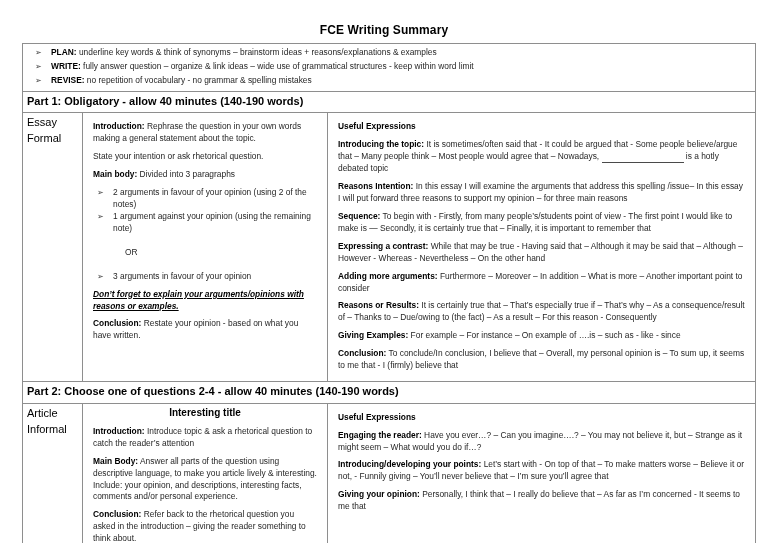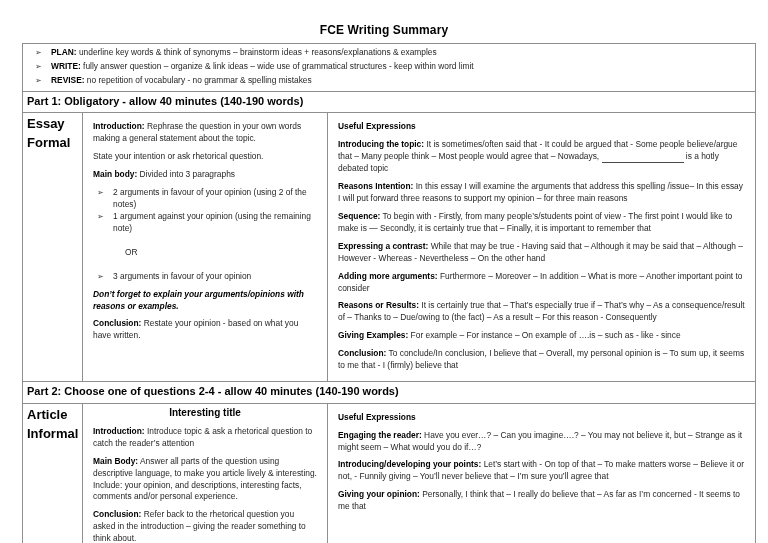--- a/index.html
+++ b/index.html
@@ -61,29 +61,29 @@
     font-size: 8px;
     color: #3a3a3a;
   }
   td.banner {
     font-weight: bold;
     font-size: 11px;
     color: #000000;
     padding: 2px 4px 3px 6px;
   }
   td.rowlabel {
-    font-weight: bold;
-    font-size: 13px;
+    font-weight: normal;
+    font-size: 11px;
     color: #000000;
     vertical-align: middle;
     padding-left: 5px;
     line-height: 1.45;
   }
   .b { font-weight: bold; color: #000000; }
-  .bi { font-weight: bold; font-style: italic; color: #000000; }
+  .bi { font-weight: bold; font-style: italic; color: #000000; text-decoration: underline; }
   .para { margin: 6px; padding: 0; }
   .sub {
     padding-left: 26px;
     position: relative;
     margin: 0;
   }
   .sub .arrow {
     position: absolute;
     left: 10px;
     top: 0px;

